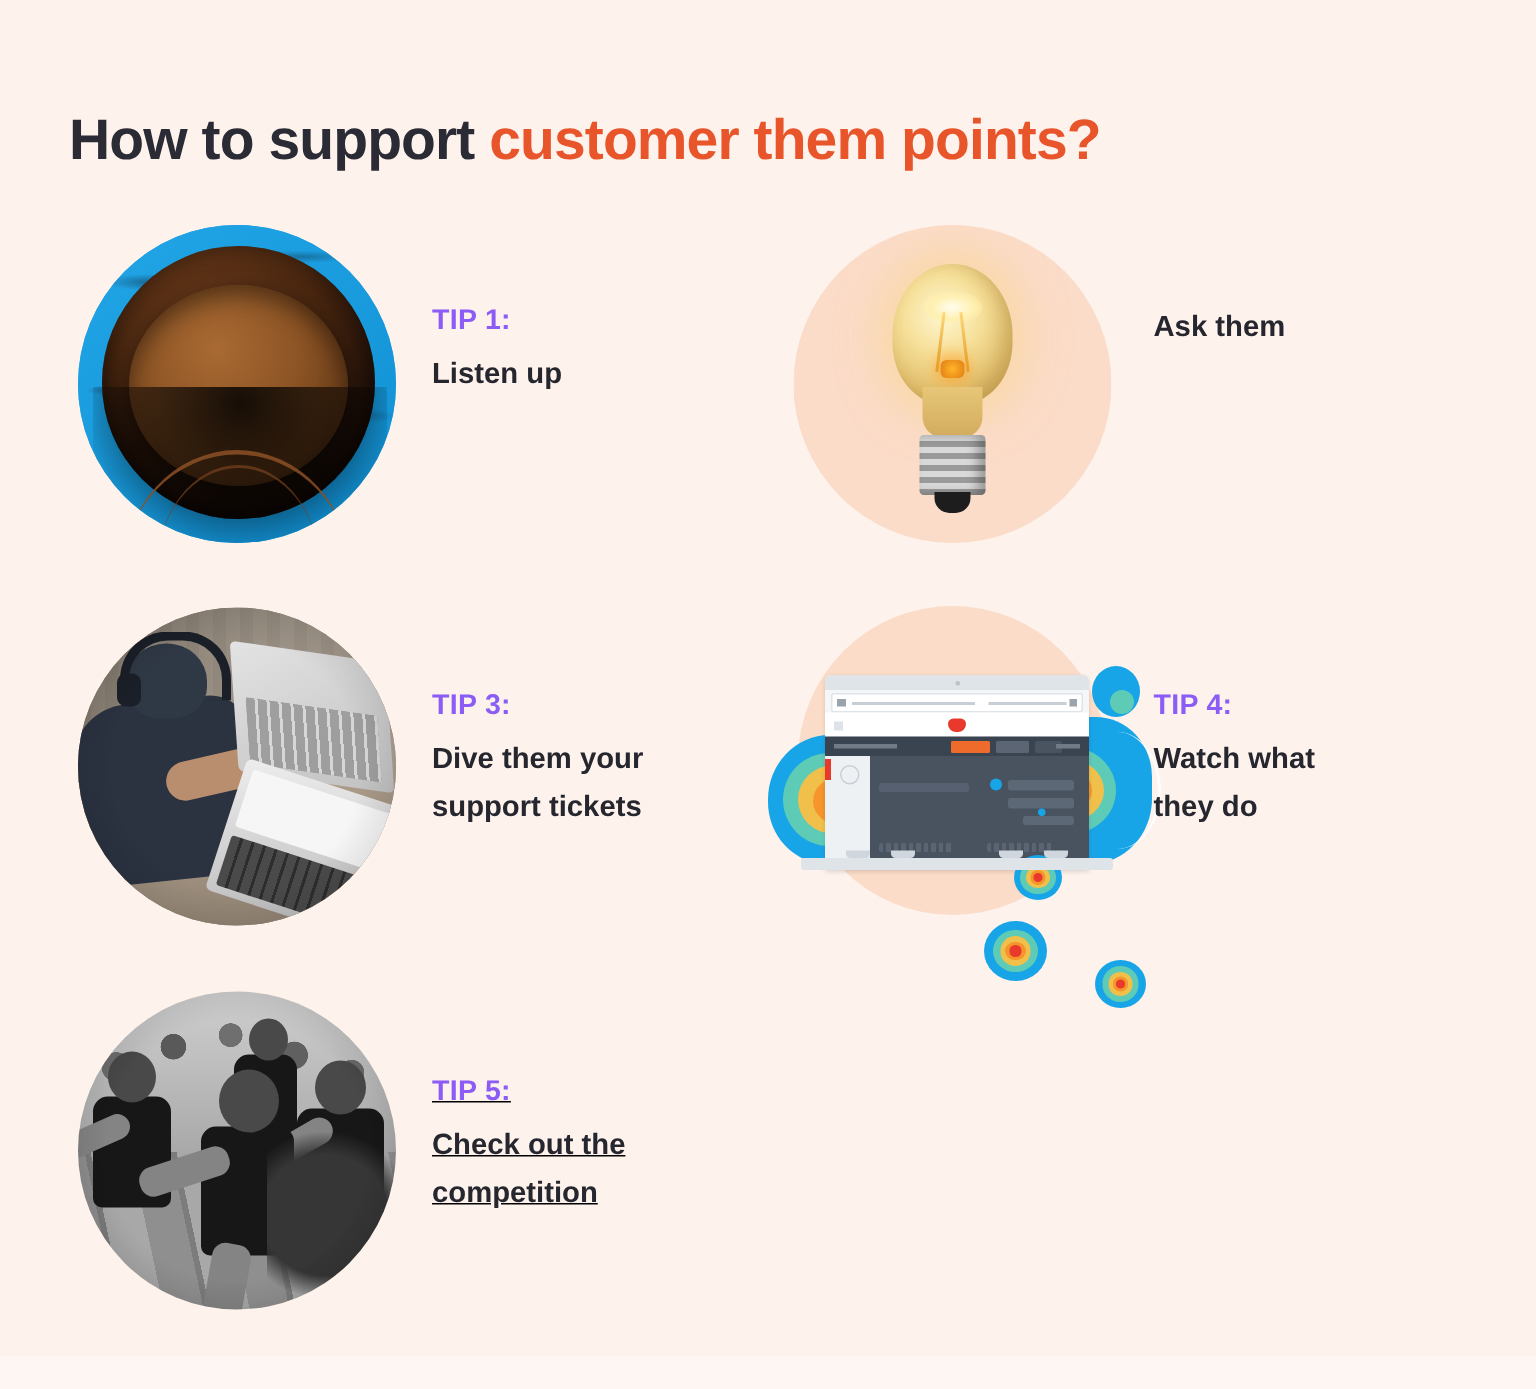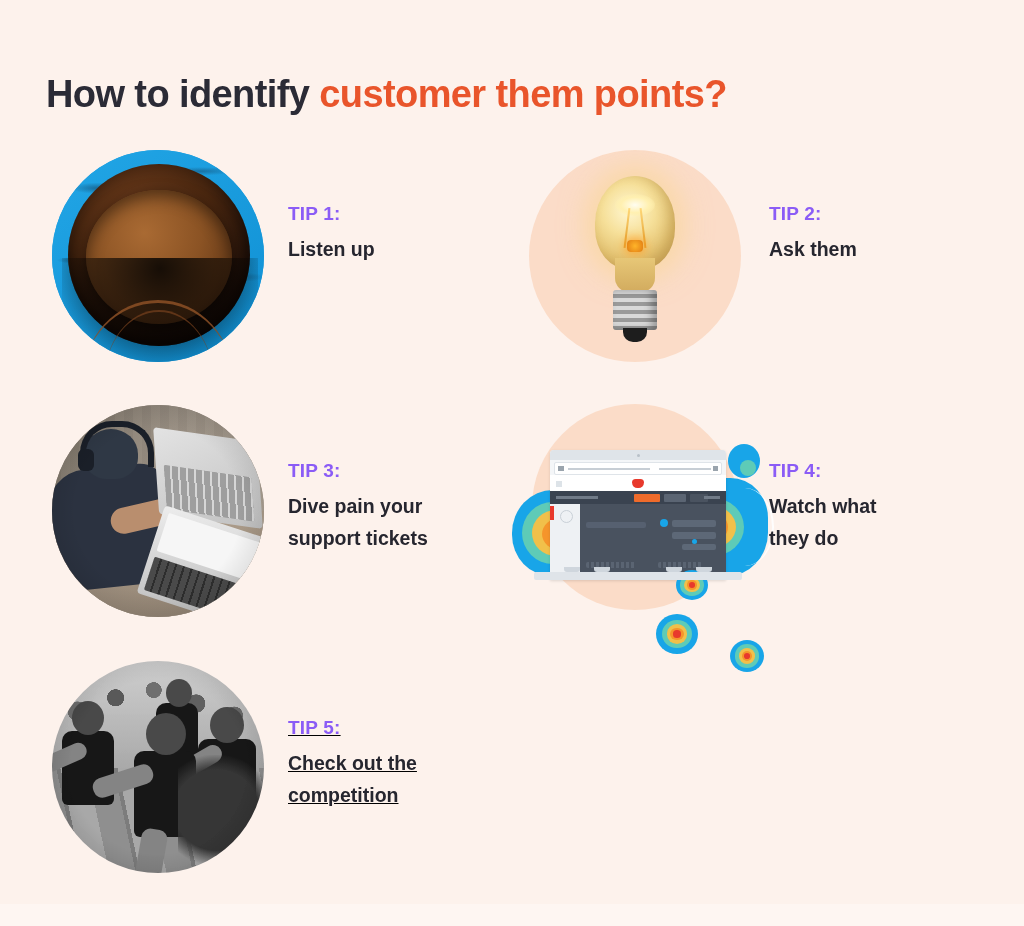--- a/index.html
+++ b/index.html
@@ -392,21 +392,21 @@
   .race-scene .vignette2 {
     position:absolute; inset:0;
     background: radial-gradient(circle at 50% 50%, rgba(0,0,0,0) 58%, rgba(0,0,0,.25) 100%);
   }
 </style>
 </head>
 <body>
 
 <div class="canvas">
 
-  <h1 class="title"><span>How to identify </span><span class="accent">customer them points?</span></h1>
+  <h1 class="title"><span>How to support </span><span class="accent">customer them points?</span></h1>
 
   <div class="tip-media" id="tip1-media">
     <div class="listen-scene">
       <div class="marble"></div>
       <div class="rim-outer"></div>
       <div class="rim-inner"></div>
       <div class="rim-shadow"></div>
       <div class="arc"></div>
       <div class="arc2"></div>
     </div>
@@ -424,21 +424,20 @@
         <div class="wire w1"></div>
         <div class="wire w2"></div>
         <div class="core"></div>
       </div>
       <div class="bulb-neck"></div>
       <div class="bulb-base"></div>
       <div class="bulb-tip"></div>
     </div>
   </div>
   <div class="tip-text" id="tip2-text">
-    <div class="tip-label">TIP 2:</div>
     <div class="tip-body">Ask them</div>
   </div>
 
   <div class="tip-media" id="tip3-media">
     <div class="support-scene">
       <div class="wall"></div>
       <div class="wall-tex"></div>
       <div class="desk"></div>
       <div class="person-body"></div>
       <div class="person-head"></div>
@@ -450,21 +449,21 @@
       </div>
       <div class="laptop2">
         <div class="screen"></div>
         <div class="keys2"></div>
       </div>
       <div class="vignette"></div>
     </div>
   </div>
   <div class="tip-text" id="tip3-text">
     <div class="tip-label">TIP 3:</div>
-    <div class="tip-body">Dive pain your
+    <div class="tip-body">Dive them your
 support tickets</div>
   </div>
 
   <div class="tip-media" id="tip4-media">
     <div class="heat-circle"></div>
 
     <div class="blob-left">
       <div class="ring1"></div>
       <div class="ring2"></div>
       <div class="ring3"></div>

